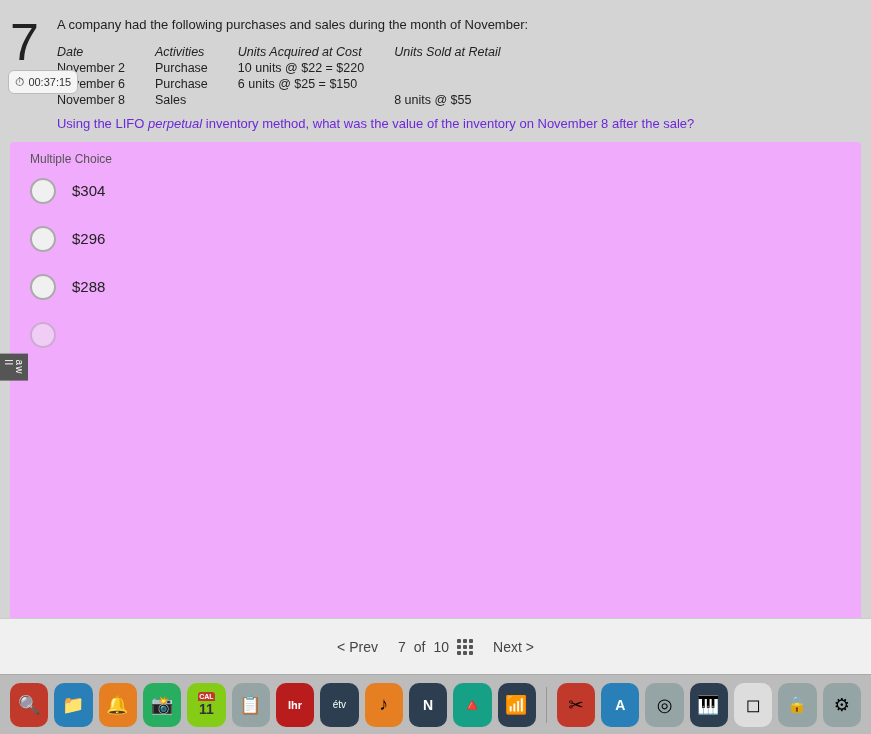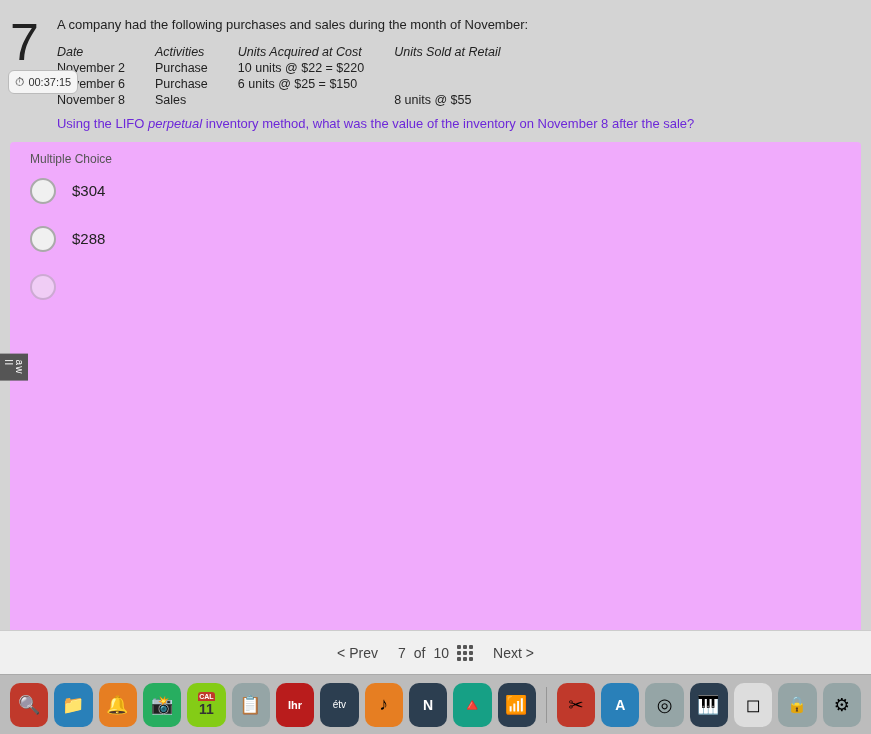--- a/index.html
+++ b/index.html
@@ -147,21 +147,21 @@
       font-size: 15px;
       color: #222;
     }
 
     
     .nav-bar {
       position: absolute;
       bottom: 60px;
       left: 0;
       right: 0;
-      height: 44px;
+      height: 56px;
       background: #f0f0f0;
       border-top: 1px solid #ccc;
       display: flex;
       align-items: center;
       justify-content: center;
       gap: 20px;
       z-index: 5;
     }
 
     .nav-btn {
@@ -323,20 +323,24 @@
   </div>
 
   <div class="answer-section">
     <div class="multiple-choice-label">Multiple Choice</div>
 
     <div class="answer-option">
       <div class="radio-circle"></div>
       <span class="answer-text">$304</span>
     </div>
 
+    <div class="answer-option">
+      <div class="radio-circle"></div>
+      <span class="answer-text">$296</span>
+    </div>
 
     <div class="answer-option">
       <div class="radio-circle"></div>
       <span class="answer-text">$288</span>
     </div>
 
     <div class="answer-option" style="opacity:0.5">
       <div class="radio-circle"></div>
     </div>
   </div>

